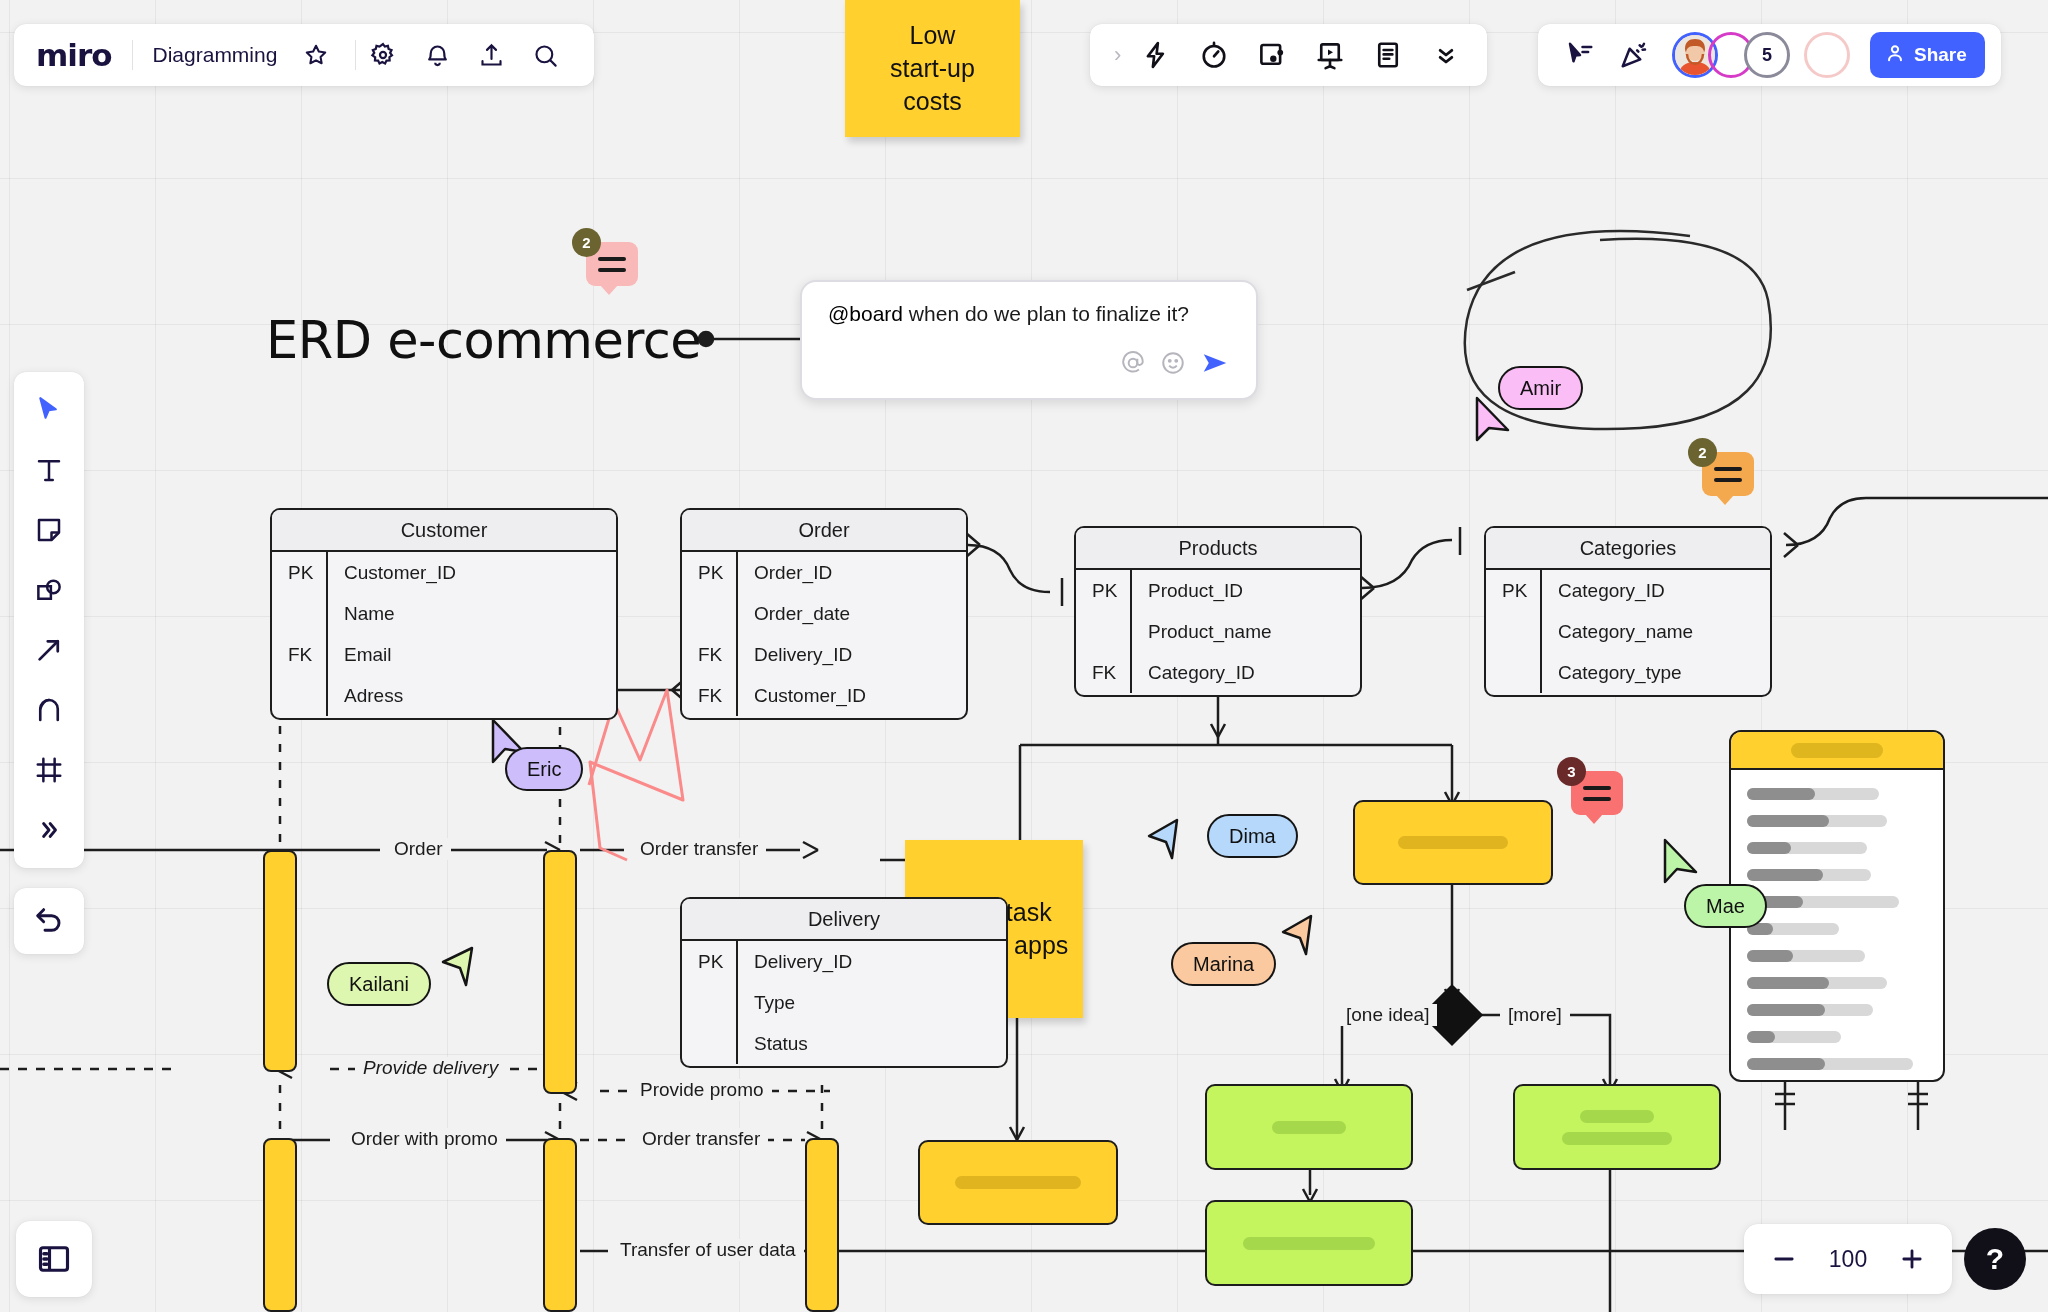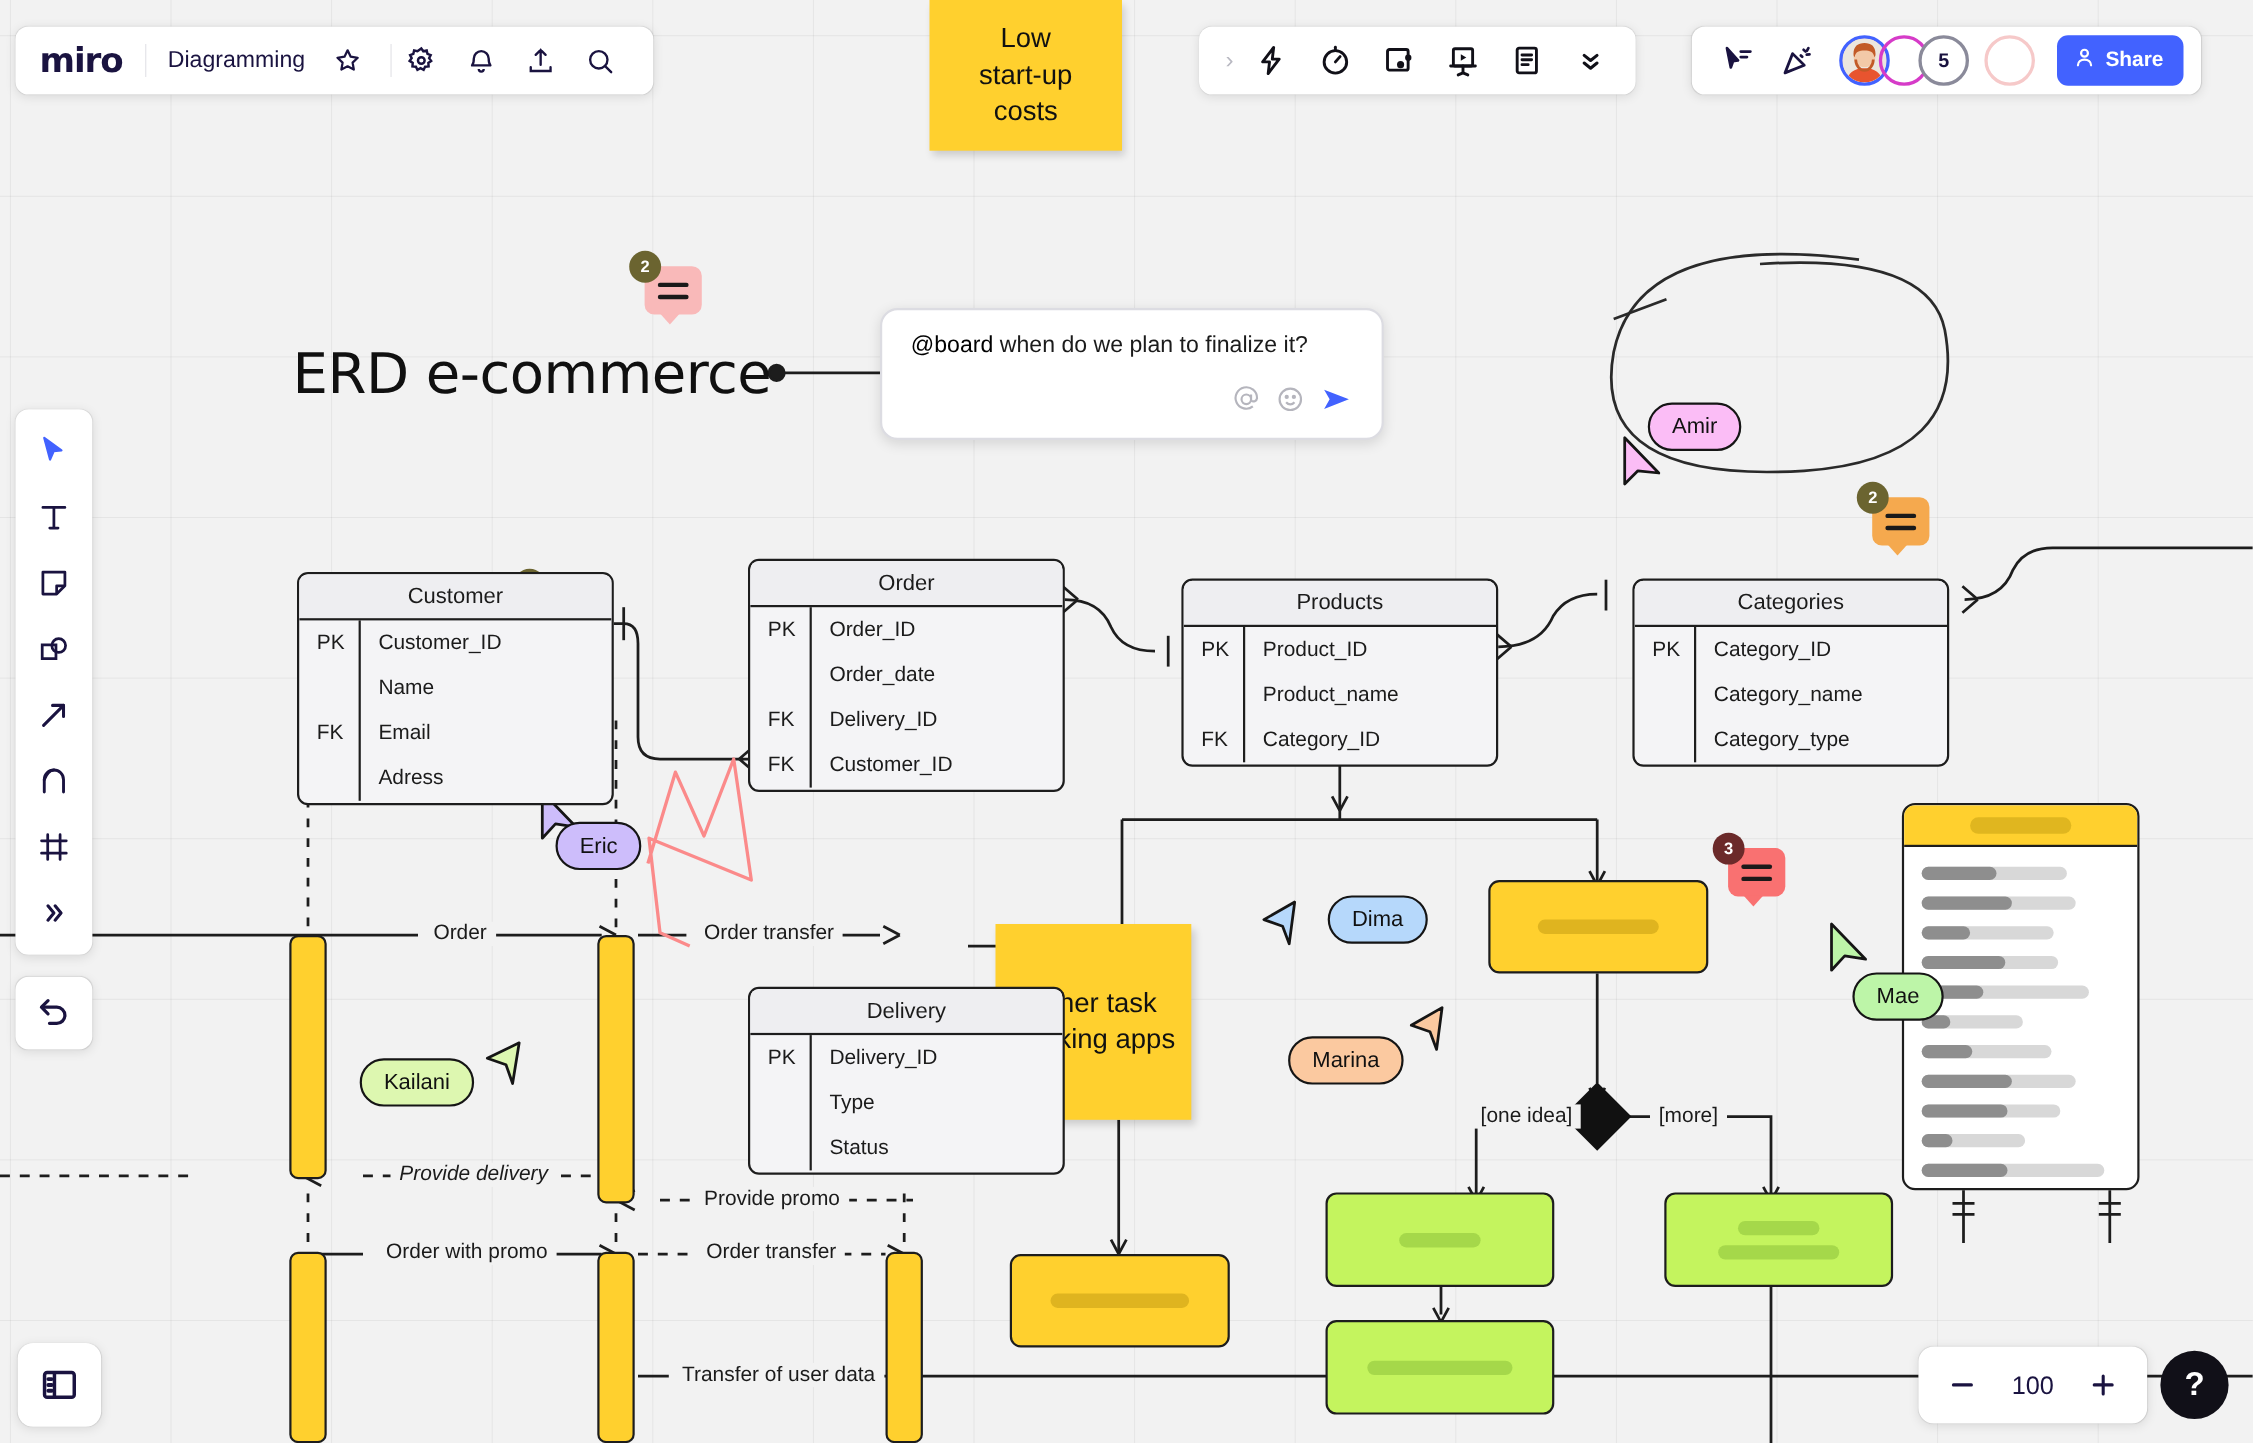--- a/index.html
+++ b/index.html
@@ -377,21 +377,21 @@
   </div>
 
   <div class="cpin" style="left:1571px; top:771px; color:#f97171; background:#f97171;">
     <span class="lines">
         <i></i>
         <i></i>
       </span>
     <span class="cbadge" style="background:#6b2a2a;">3</span>
   </div>
 
-  <div class="erd" style="left:270px; top:520px; width:288px; height:212px;">
+  <div class="erd" style="left:270px; top:508px; width:348px; height:212px;">
     <div class="hdr">Customer</div>
     <div class="body">
       <div class="keycol">
         <div class="row">PK</div>
         <div class="row"></div>
         <div class="row">FK</div>
         <div class="row"></div>
       </div>
       <div class="fieldcol">
         <div class="row">Customer_ID</div>
@@ -445,21 +445,21 @@
         <div class="row"></div>
       </div>
       <div class="fieldcol">
         <div class="row">Category_ID</div>
         <div class="row">Category_name</div>
         <div class="row">Category_type</div>
       </div>
     </div>
   </div>
 
-  <div class="erd" style="left:680px; top:897px; width:288px; height:171px;">
+  <div class="erd" style="left:680px; top:897px; width:328px; height:171px;">
     <div class="hdr">Delivery</div>
     <div class="body">
       <div class="keycol">
         <div class="row">PK</div>
         <div class="row"></div>
         <div class="row"></div>
       </div>
       <div class="fieldcol">
         <div class="row">Delivery_ID</div>
         <div class="row">Type</div>

